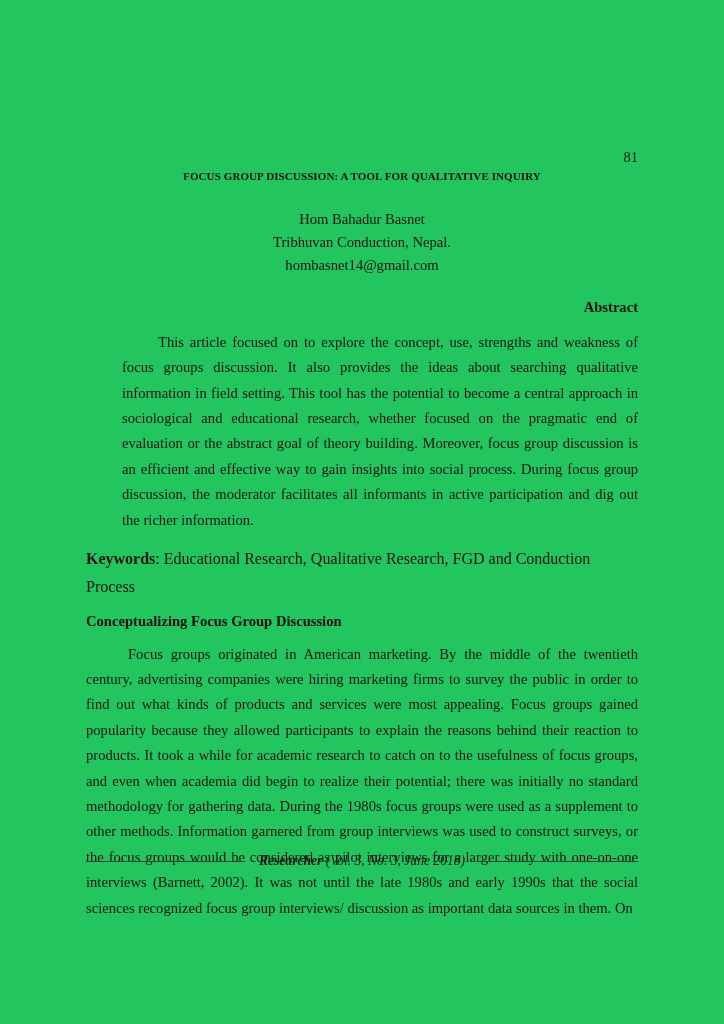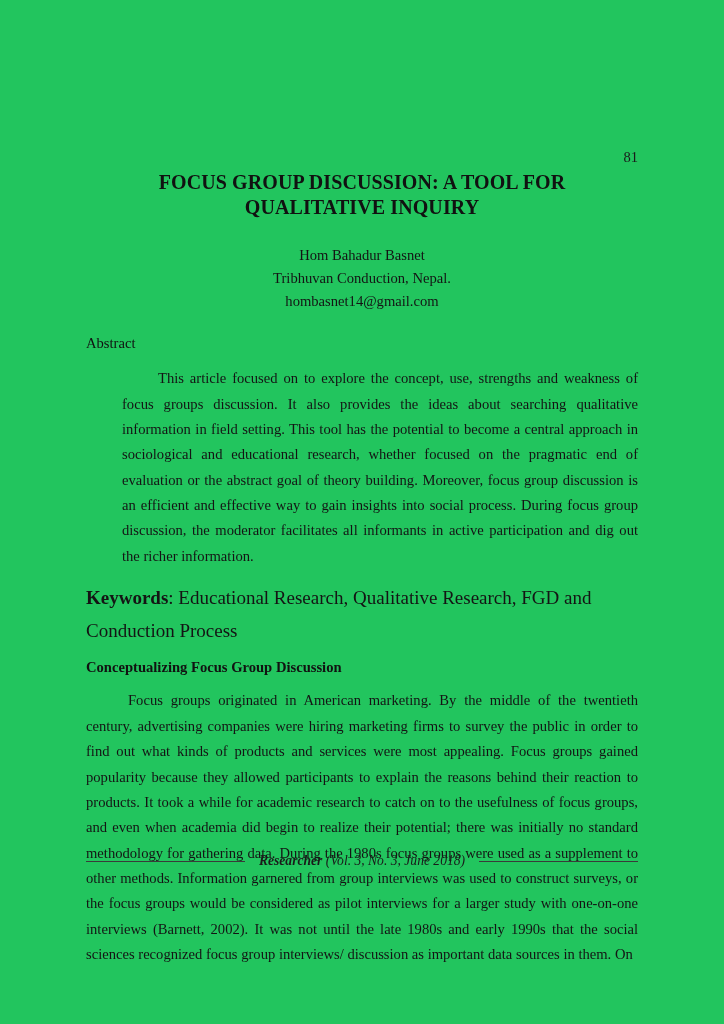--- a/index.html
+++ b/index.html
@@ -39,60 +39,60 @@
 
   
   .content {
     position: absolute;
     top: 170px;
     left: 86px;
     width: 552px;
   }
 
   .doc-title {
-    font-size: 20px;
+    font-size: 11px;
     font-weight: bold;
     text-align: center;
     line-height: 1.25;
     letter-spacing: 0.1px;
     margin: 0 0 24px 0;
     color: #111111;
   }
 
   .author-block {
     text-align: center;
     font-size: 14.6px;
     line-height: 1.58;
     margin: 0 0 22px 0;
     color: #141414;
   }
   .author-block div { white-space: nowrap; }
 
   .section-heading-center {
     font-size: 14.6px;
-    font-weight: normal;
-    text-align: left;
+    font-weight: bold;
+    text-align: right;
     margin: 0 0 14px 0;
     color: #111111;
   }
 
   .para {
     font-size: 14.6px;
     line-height: 1.74;
     text-align: justify;
     text-justify: inter-word;
     margin: 0 0 12px 0;
     color: #141414;
     hyphens: none;
   }
   .para.abstract-para { text-indent: 36px; margin-left: 36px; }
   .para.body-para { text-indent: 42px; }
 
   .keywords-line {
-    font-size: 19px;
+    font-size: 16px;
     line-height: 1.74;
     text-align: left;
     margin: 0 0 12px 0;
     color: #141414;
   }
   .keywords-line .kw-label { font-weight: bold; }
 
   .section-heading-left {
     font-size: 14.6px;
     font-weight: bold;

